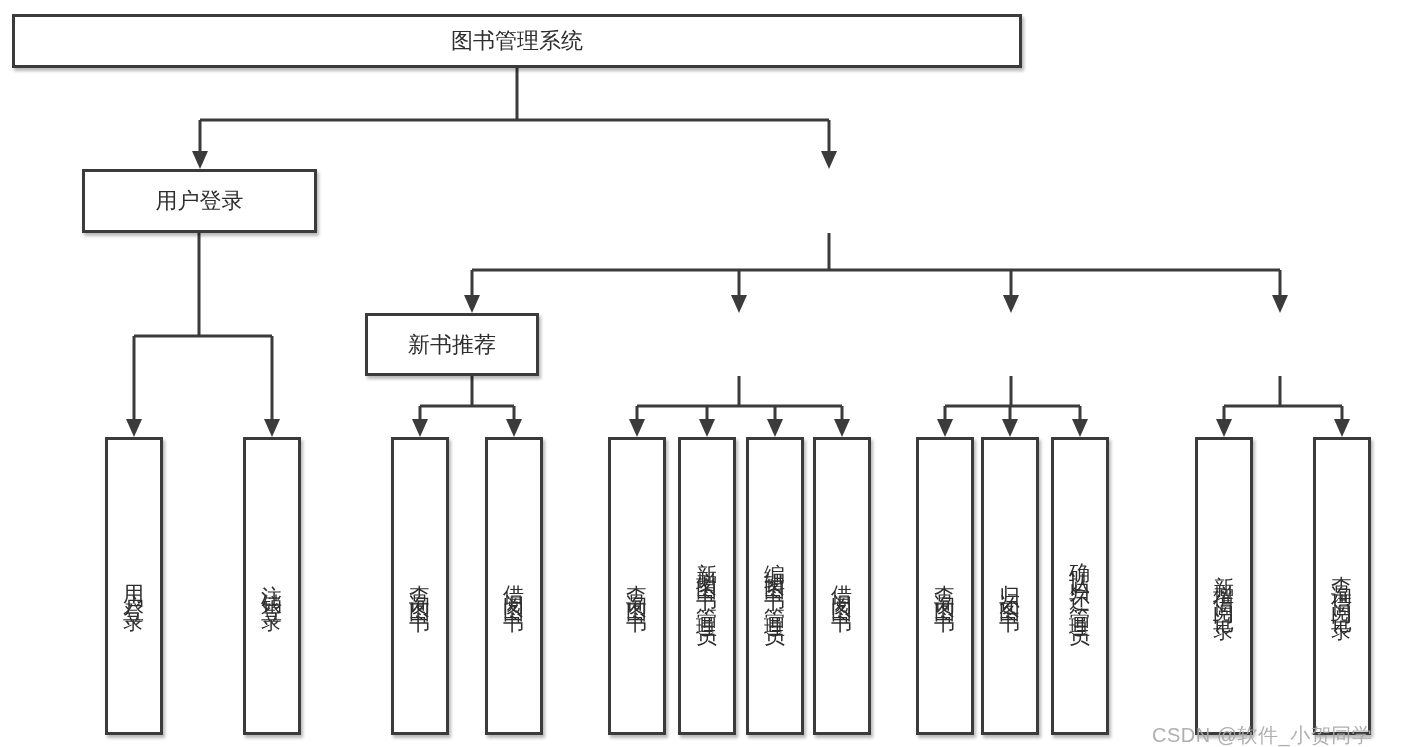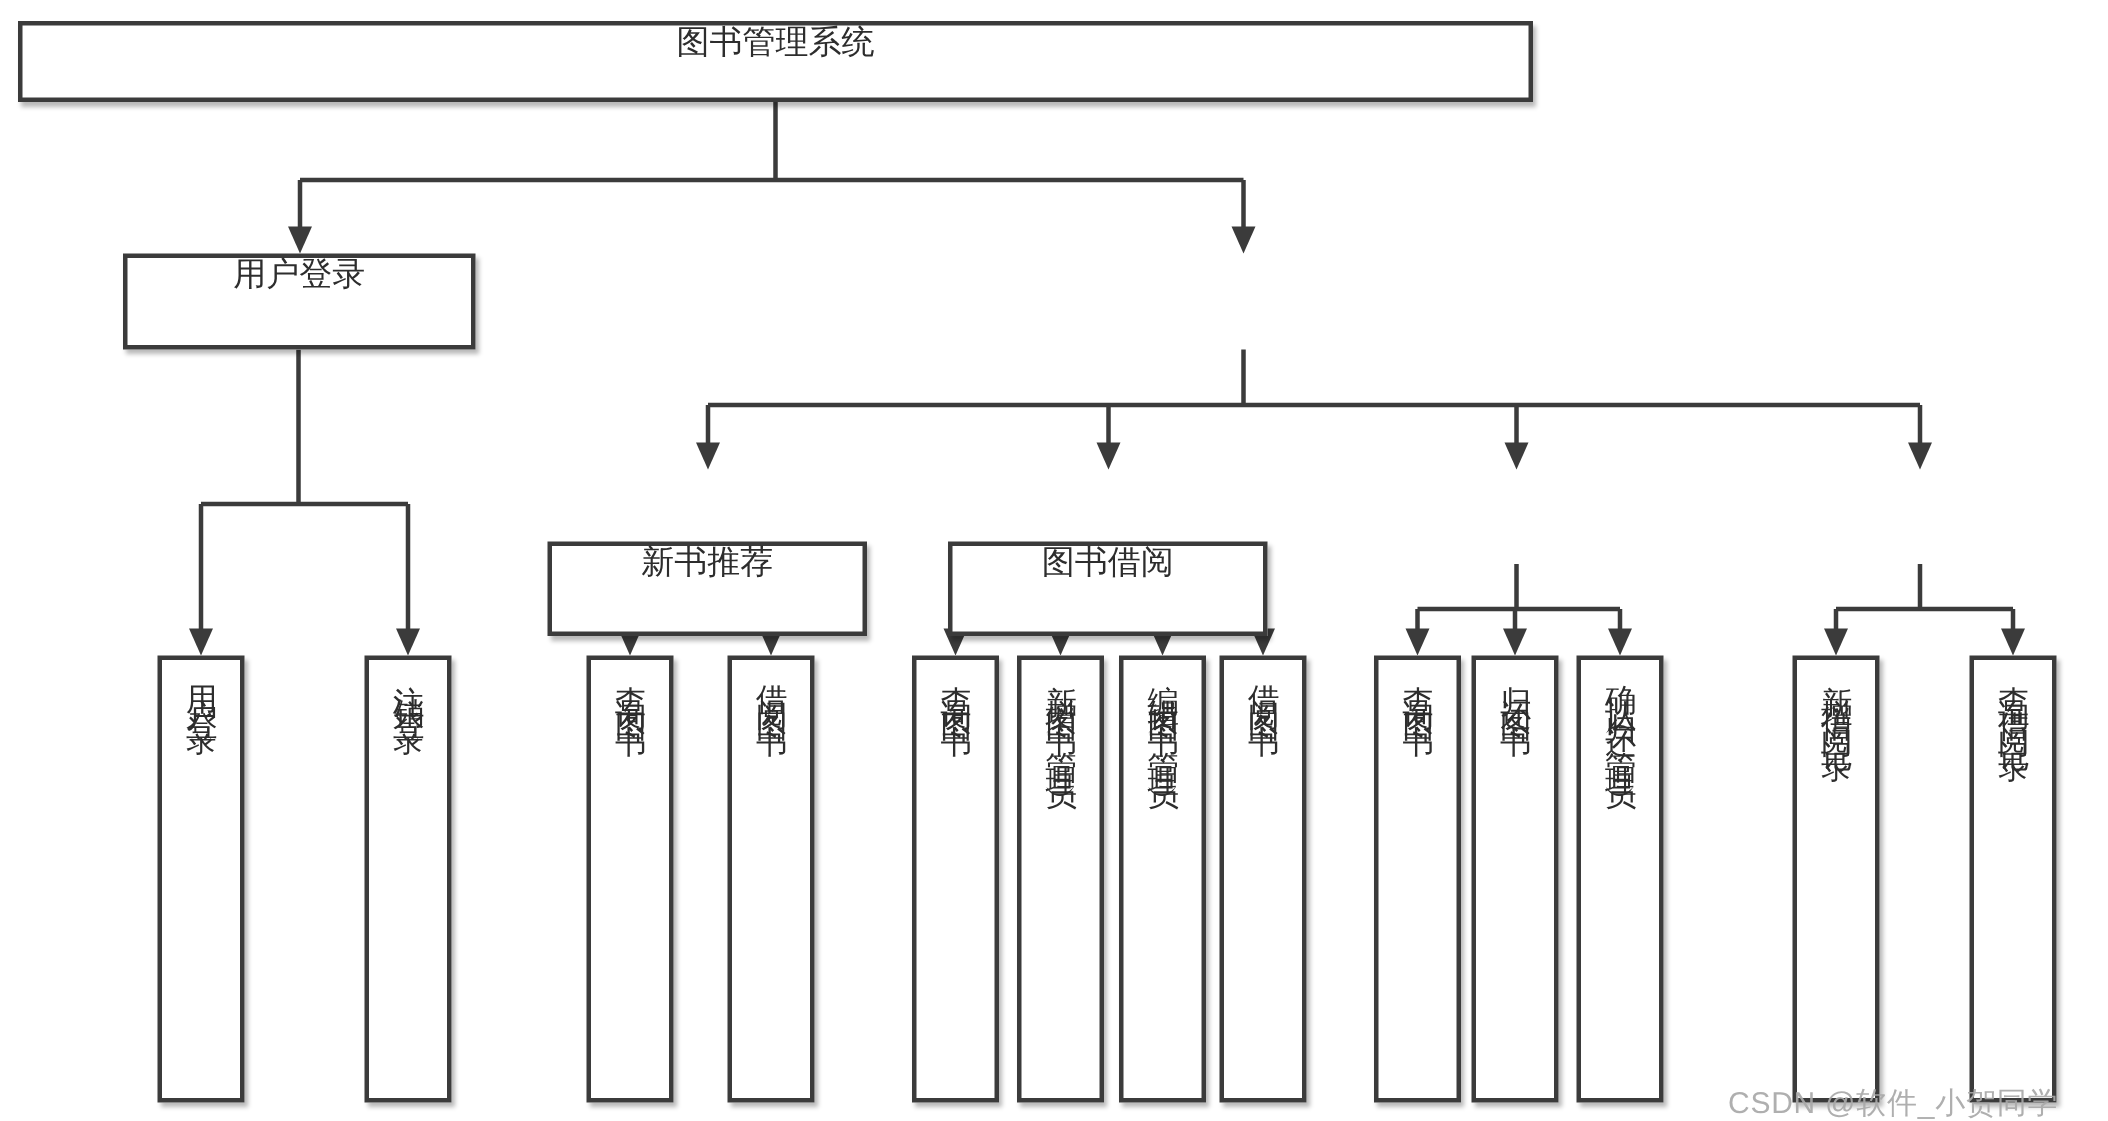--- a/index.html
+++ b/index.html
@@ -35,20 +35,21 @@
   svg.connectors polygon{
     fill:var(--line);
     stroke:none;
   }
   .node{
     position:absolute;
     background:var(--box_bg);
     border:3px solid var(--line);
     box-sizing:border-box;
     display:flex;
+    align-items:center;
     justify-content:center;
     box-shadow:2px 3px 3px rgba(0,0,0,0.28);
   }
   .node .hlabel{
     font-size:22px;
     line-height:1;
     color:var(--text);
     white-space:nowrap;
   }
   .node .vlabel{
@@ -57,21 +58,21 @@
     font-size:21px;
     letter-spacing:9px;
     line-height:1;
     color:var(--text);
     white-space:nowrap;
   }
   
   .n-root   {left:12px;  top:14px;  width:1010px; height:54px;}
   .n-l2a    {left:82px;  top:169px; width:235px;  height:64px;}
   .n-l2b    {left:711px; top:169px; width:236px;  height:64px;}
-  .n-l3     {top:313px;  width:213px; height:63px;margin-top:48px;}
+  .n-l3     {top:313px;  width:174px; height:63px;}
   .n-l3a    {left:365px;}
   .n-l3b    {left:632px;}
   .n-l3c    {left:904px;}
   .n-l3d    {left:1174px;}
   .leaf     {top:437px;  width:58px;  height:298px;}
   .lf1 {left:105px;}  .lf2 {left:243px;}
   .lf3 {left:391px;}  .lf4 {left:485px;}
   .lf5 {left:608px;}  .lf6 {left:678px;}
   .lf7 {left:746px;}  .lf8 {left:813px;}
   .lf9 {left:916px;}  .lf10{left:981px;}
@@ -136,23 +137,20 @@
     <span class="hlabel">图书管理系统</span>
   </div>
 
   <div class="node n-l2a">
     <span class="hlabel">用户登录</span>
   </div>
 
   <div class="node n-l3 n-l3a">
     <span class="hlabel">新书推荐</span>
   </div>
-  <div class="node n-l3 n-l3b">
-    <span class="hlabel">图书借阅</span>
-  </div>
 
   <div class="node leaf lf1">
     <span class="vlabel">用户登录</span>
   </div>
   <div class="node leaf lf2">
     <span class="vlabel">注销登录</span>
   </div>
   <div class="node leaf lf3">
     <span class="vlabel">查询图书</span>
   </div>

